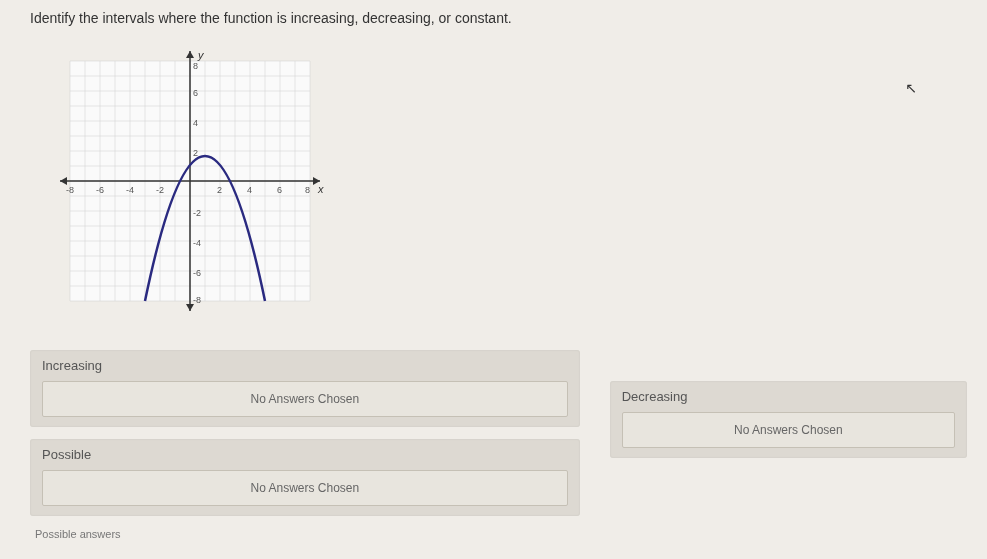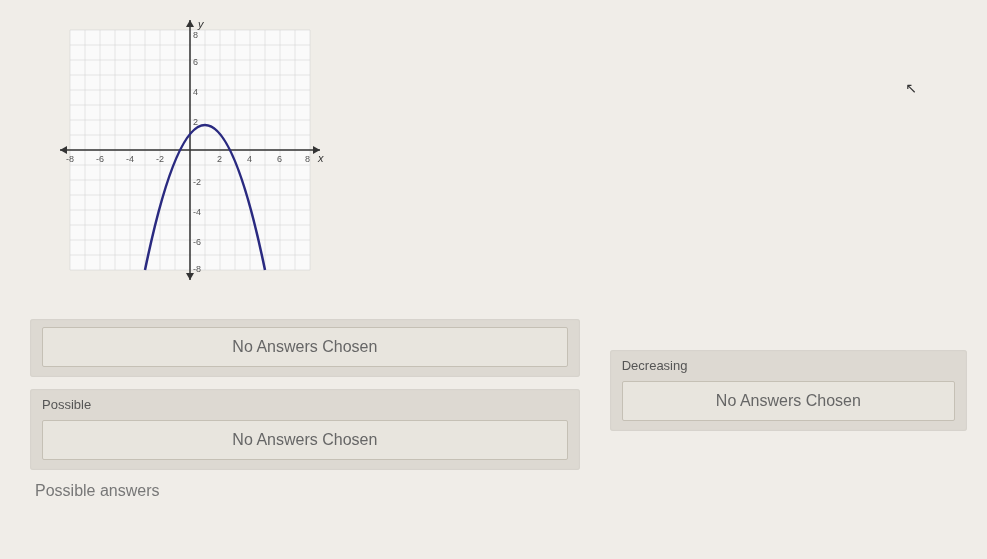--- a/index.html
+++ b/index.html
@@ -52,45 +52,46 @@
       color: #555;
       font-weight: 500;
       margin-bottom: 8px;
     }
     .answer-box {
       background: #e8e5de;
       border: 1px solid #c5c0b5;
       border-radius: 2px;
       padding: 10px;
       text-align: center;
-      font-size: 16px;
+      font-size: 12px;
       color: #666;
       min-height: 36px;
       display: flex;
       align-items: center;
       justify-content: center;
     }
     .possible-answers {
-      font-size: 16px;
+      font-size: 11px;
       color: #777;
       margin-top: 2px;
       padding-left: 5px;
     }
     .cursor-icon {
       position: absolute;
       top: 80px;
       right: 70px;
       font-size: 14px;
       color: #333;
     }
   </style>
 </head>
 <body>
 
 <div class="container">
+  <div class="question-text">Identify the intervals where the function is increasing, decreasing, or constant.</div>
 
   <div class="chart-area">
     <svg class="chart-svg" viewBox="0 0 280 280">
 
       <rect x="20" y="20" width="240" height="240" fill="#fafafa" stroke="none"></rect>
 
       <g stroke="#ccc" stroke-width="0.5">
         <line x1="20" y1="20" x2="20" y2="260"></line>
           <line x1="35" y1="20" x2="35" y2="260"></line>
         <line x1="50" y1="20" x2="50" y2="260"></line>
@@ -156,20 +157,21 @@
       <text x="143" y="235" font-size="9" fill="#555">-6</text>
       <text x="143" y="262" font-size="9" fill="#555">-8</text>
 
       <path d="M 95,260 Q 155,-30 215,260" fill="none" stroke="#2a2a80" stroke-width="2.5"></path>
     </svg>
   </div>
 
   <div class="answer-sections">
     <div class="left-column">
       <div class="answer-group">
+        <div class="answer-label">Increasing</div>
         <div class="answer-box">No Answers Chosen</div>
       </div>
       <div class="answer-group">
         <div class="answer-label">Possible</div>
         <div class="answer-box">No Answers Chosen</div>
       </div>
       <div class="possible-answers">Possible answers</div>
     </div>
     <div class="right-column">
       <div class="answer-group">

